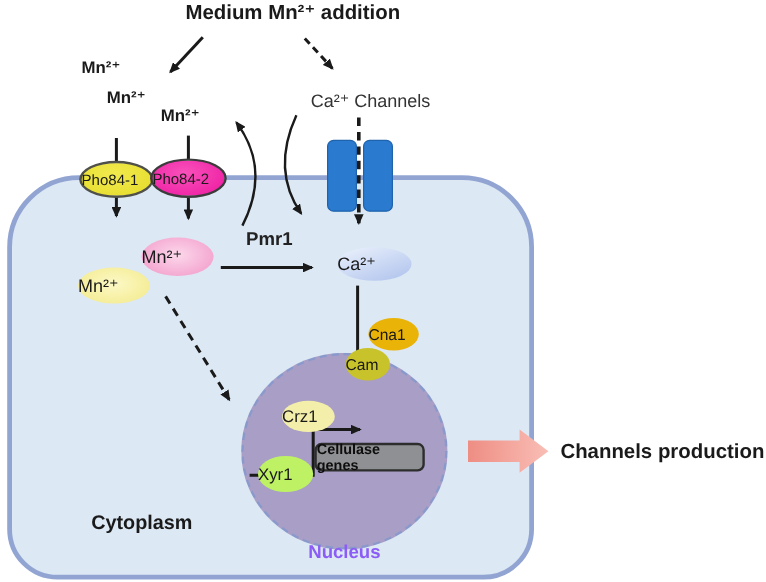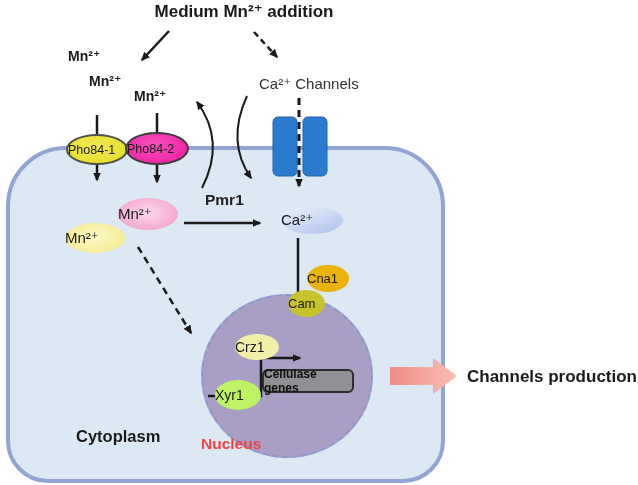--- a/index.html
+++ b/index.html
@@ -39,21 +39,21 @@
   }
   
   .lbl{position:absolute;white-space:nowrap;}
   .title{left:126px;top:1px;width:236px;text-align:center;font-size:17px;font-weight:bold;}
   .mn1{left:68px;top:48px;font-size:14px;font-weight:bold;}
   .mn2{left:89px;top:73px;font-size:14px;font-weight:bold;}
   .mn3{left:134px;top:88px;font-size:14px;font-weight:bold;}
   .ca-ch{left:259px;top:75px;font-size:15px;color:#333;}
   .pmr1{left:205px;top:191px;font-size:15.5px;color:#222;font-weight:bold;}
   .cyto{left:34px;top:427px;font-size:16.5px;font-weight:bold;margin-left:42px;}
-  .nuc-lbl{left:201px;top:435px;width:172px;text-align:left;font-size:15.5px;font-weight:bold;color:#ef4444;}
+  .nuc-lbl{left:201px;top:452px;width:172px;text-align:center;font-size:15.5px;font-weight:bold;color:#8b5cf6;}
   .output{left:467px;top:365px;font-size:17px;font-weight:bold;display:flex;align-items:center;}
   .output .up{font-size:23px;font-weight:bold;margin-left:2px;line-height:1;}
 </style>
 </head>
 <body>
 
 <div class="stage">
 
   <div class="cell"></div>
 

